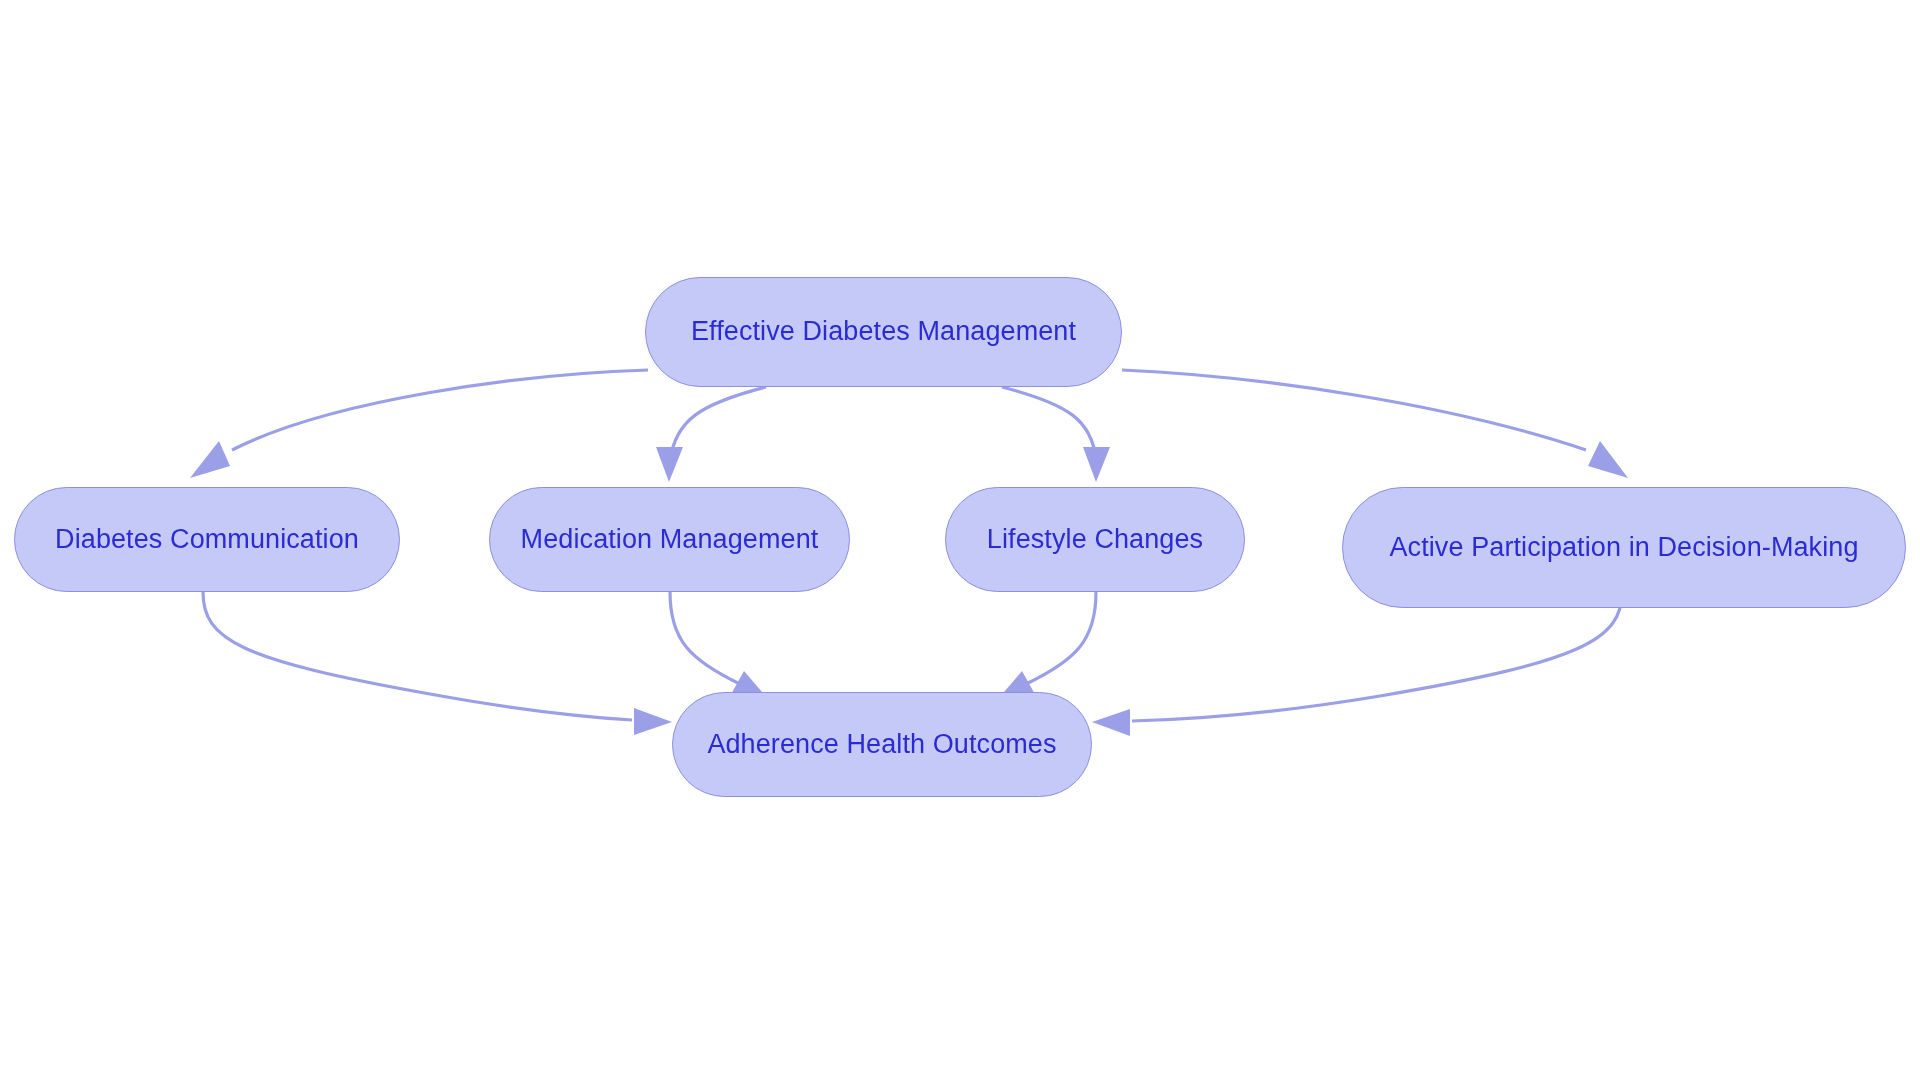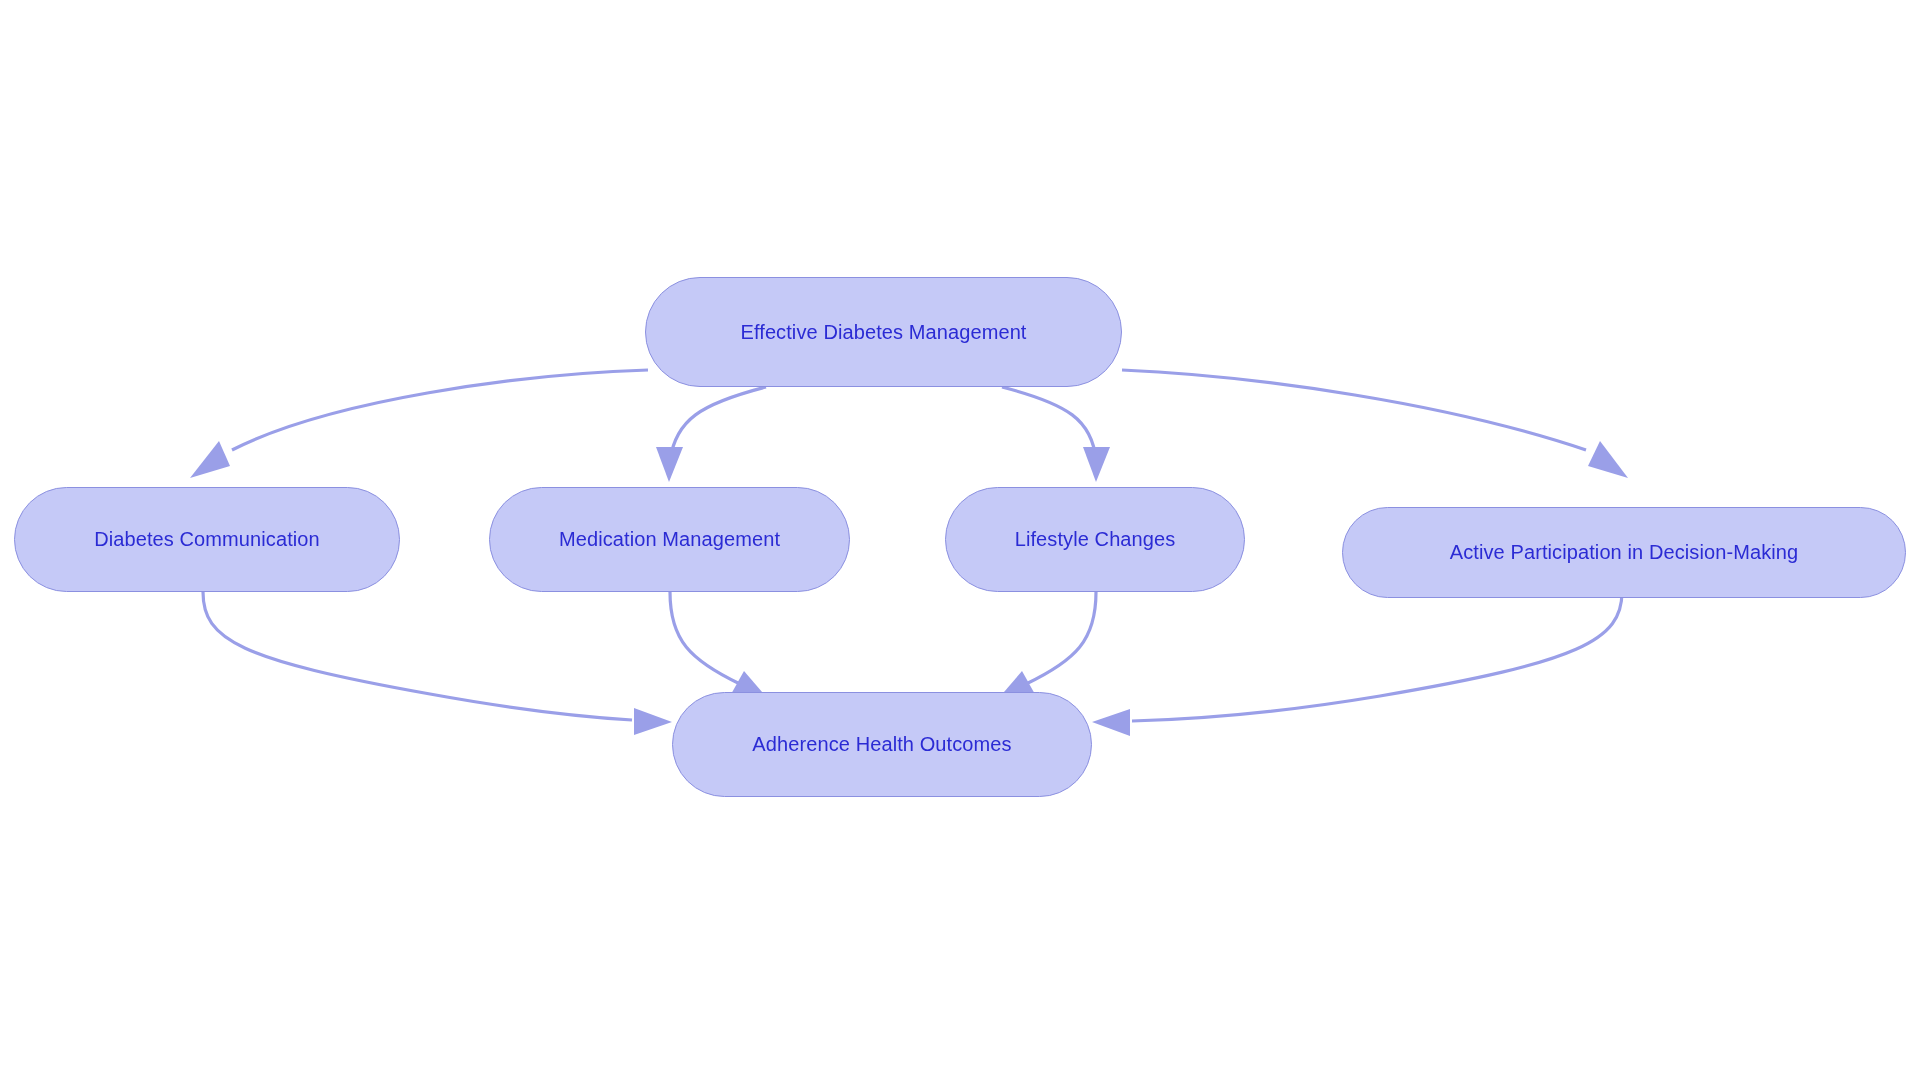--- a/index.html
+++ b/index.html
@@ -52,21 +52,21 @@
     border: 1.6px solid #8b90e0;
     border-radius: 999px;
     display: flex;
     align-items: center;
     justify-content: center;
     text-align: center;
   }
   .node-label {
     color: #2b2bd4;
     font-family: "Liberation Sans", sans-serif;
-    font-size: 20px;
+    font-size: 27px;
     font-weight: 400;
     line-height: 1.15;
     letter-spacing: 0.1px;
     white-space: nowrap;
     padding: 0 18px;
   }
 </style>
 </head>
 <body>
 
@@ -126,21 +126,21 @@
     </div>
 
     <div class="node" style="left:489px; top:487px; width:361px; height:105px;">
       <span class="node-label">Medication Management</span>
     </div>
 
     <div class="node" style="left:945px; top:487px; width:300px; height:105px;">
       <span class="node-label">Lifestyle Changes</span>
     </div>
 
-    <div class="node" style="left:1342px; top:487px; width:564px; height:91px;margin-top:20px;">
+    <div class="node" style="left:1342px; top:487px; width:564px; height:121px;">
       <span class="node-label">Active Participation in Decision-Making</span>
     </div>
 
     <div class="node" style="left:672px; top:692px; width:420px; height:105px;">
       <span class="node-label">Adherence Health Outcomes</span>
     </div>
 
   </div>
 </div>
 

